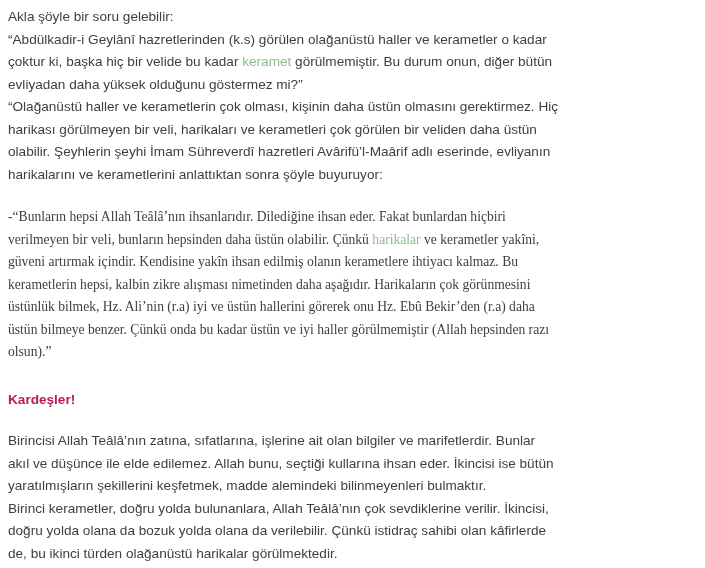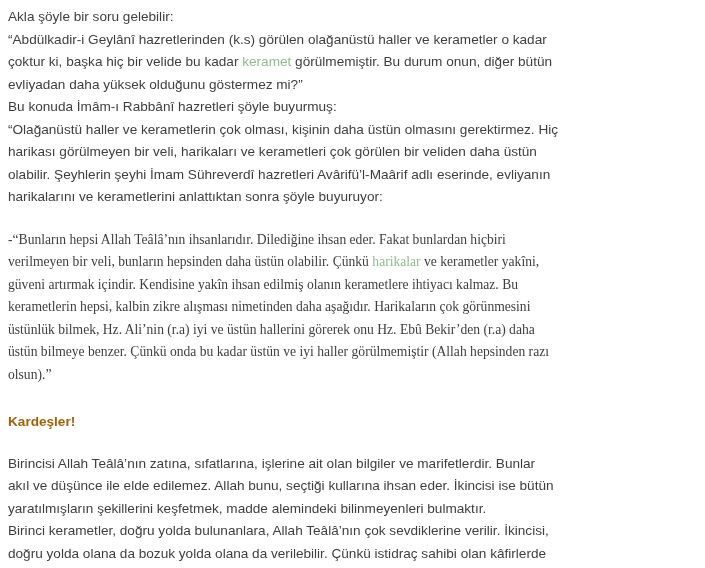--- a/index.html
+++ b/index.html
@@ -22,21 +22,21 @@
     padding: 6px 9px 0 8px;
   }
   .article p {
     margin: 0;
   }
   .gap-md { margin-top: 20px !important; font-family: Liberation Serif, serif; }
   .gap-lg { margin-top: 25px !important; }
   .gap-sm { margin-top: 19px !important; }
   .heading-bold {
     font-weight: 700;
-    color: #a16207;
+    color: #be185d;
   }
   .green-link {
     color: var(--link-green, #8fbc8f);
     text-decoration: none;
     cursor: pointer;
     margin-top: 20px;
   }
 </style>
 </head>
 <body style="background: rgb(255, 255, 255);">
@@ -44,23 +44,20 @@
 <div class="article">
 
   <p>
     <span>Akla şöyle bir soru gelebilir:</span>
   </p>
 
   <p>
     <span>“Abdülkadir-i Geylânî hazretlerinden (k.s) görülen olağanüstü haller ve kerametler o kadar çoktur ki, başka hiç bir velide bu kadar </span><span class="green-link">keramet</span><span> görülmemiştir. Bu durum onun, diğer bütün evliyadan daha yüksek olduğunu göstermez mi?”</span>
   </p>
 
-  <p>
-    <span>Bu konuda İmâm-ı Rabbânî hazretleri şöyle buyurmuş:</span>
-  </p>
 
   <p>
     <span>“Olağanüstü haller ve kerametlerin çok olması, kişinin daha üstün olmasını gerektirmez. Hiç harikası görülmeyen bir veli, harikaları ve kerametleri çok görülen bir veliden daha üstün olabilir. Şeyhlerin şeyhi İmam Sühreverdî hazretleri Avârifü’l-Maârif adlı eserinde, evliyanın harikalarını ve kerametlerini anlattıktan sonra şöyle buyuruyor:</span>
   </p>
 
   <p class="gap-md">
     <span>-“Bunların hepsi Allah Teâlâ’nın ihsanlarıdır. Dilediğine ihsan eder. Fakat bunlardan hiçbiri verilmeyen bir veli, bunların hepsinden daha üstün olabilir. Çünkü </span><span class="green-link">harikalar</span><span> ve kerametler yakîni, güveni artırmak içindir. Kendisine yakîn ihsan edilmiş olanın kerametlere ihtiyacı kalmaz. Bu kerametlerin hepsi, kalbin zikre alışması nimetinden daha aşağıdır. Harikaların çok görünmesini üstünlük bilmek, Hz. Ali’nin (r.a) iyi ve üstün hallerini görerek onu Hz. Ebû Bekir’den (r.a) daha üstün bilmeye benzer. Çünkü onda bu kadar üstün ve iyi haller görülmemiştir (Allah hepsinden razı olsun).”</span>
   </p>
 
   <p class="gap-lg heading-bold">

